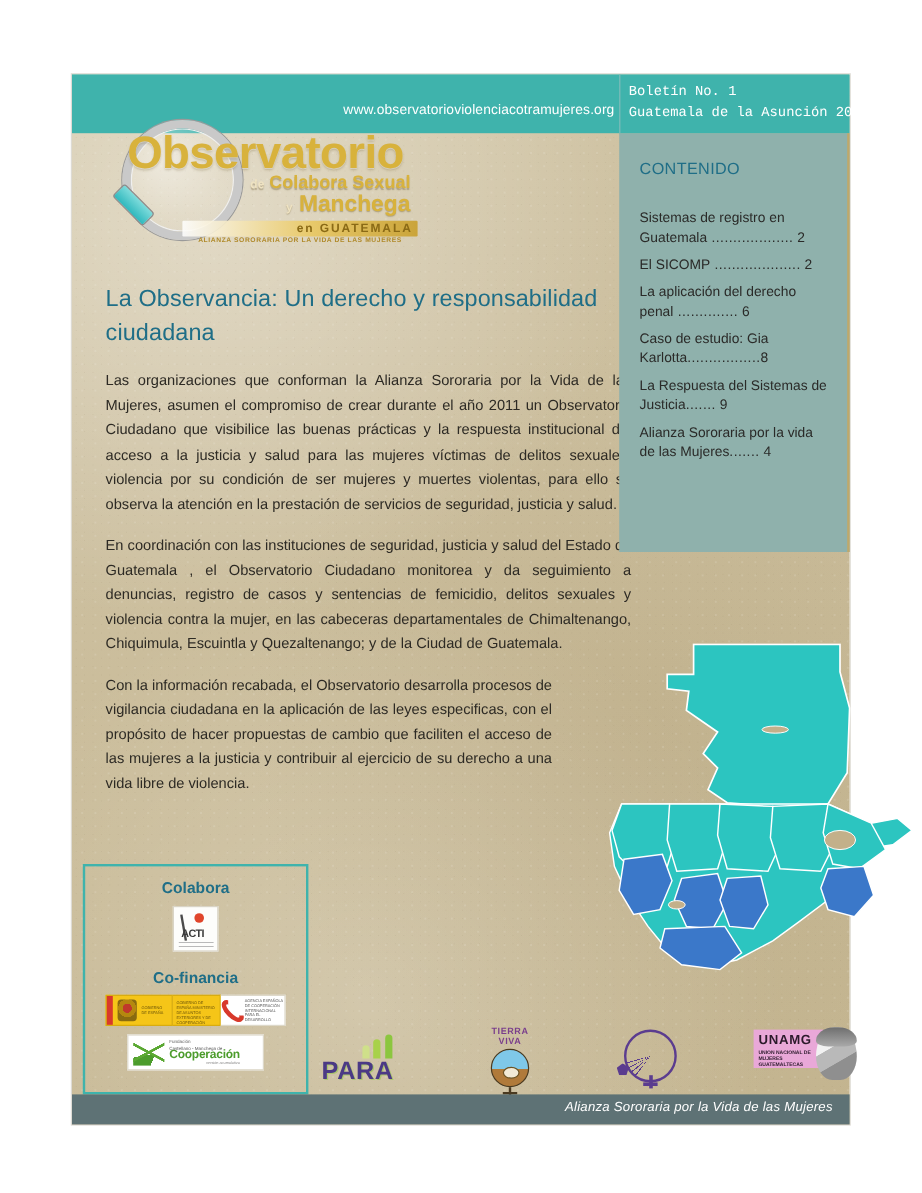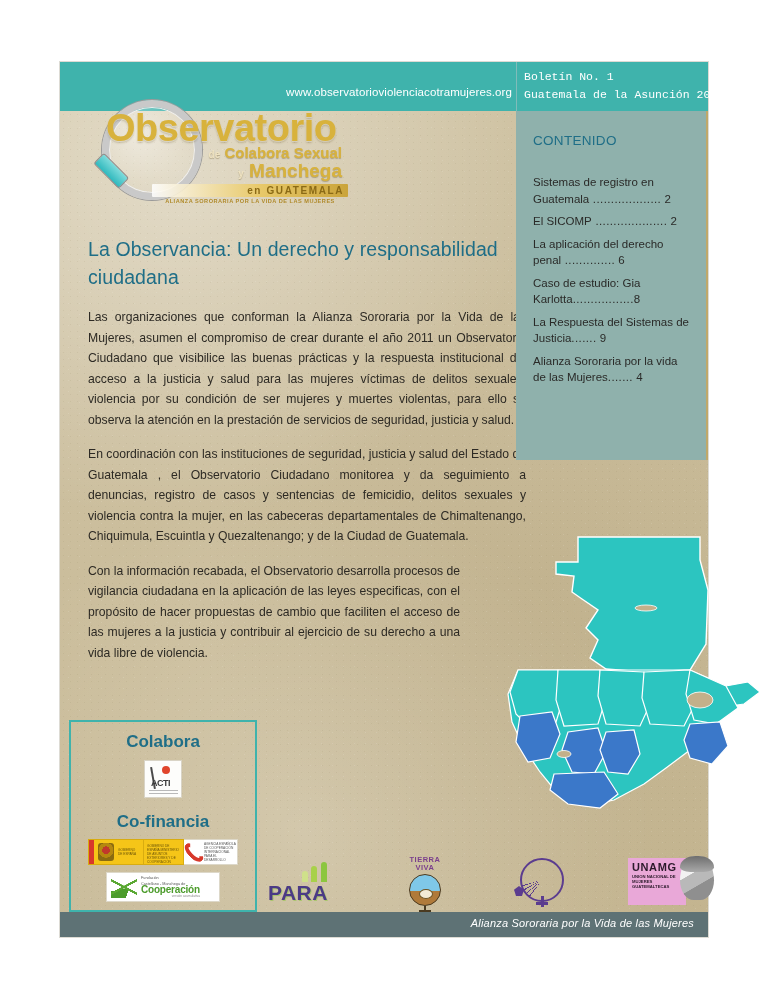--- a/index.html
+++ b/index.html
@@ -177,21 +177,21 @@
   #sponsors {
     position: absolute; left: 9px; top: 658px;
     width: 188px; height: 192px;
     border: 2px solid #3fb3ac;
     box-sizing: border-box;
     z-index: 4;
     padding-top: 10px;
   }
   #sponsors .head {
     text-align: center;
-    font-size: 17px; font-weight: bold; color: #1f6e87;
+    font-size: 13px; font-weight: bold; color: #1f6e87;
   }
   #sponsors .head.second { margin-top: 14px; }
 
   .logo-acti {
     margin: 8px auto 0 auto;
     width: 36px; height: 36px;
     background: #fdfdfb;
     border: 1px solid #d9d4c6;
     position: relative;
   }
@@ -337,21 +337,21 @@
   }
   .p-venus .sprout {
     position: absolute; left: -8px; top: 26px;
     width: 10px; height: 10px; background: #5b3c8f;
     clip-path: polygon(50% 0, 100% 38%, 80% 100%, 20% 100%, 0 38%);
   }
 
   .p-unamg { left: 372px; top: 2px; width: 86px; height: 44px; }
   .p-unamg .plate {
     position: absolute; left: 0; top: 2px;
-    width: 58px; height: 47px; background: #e9a8d8;
+    width: 58px; height: 32px; background: #e9a8d8;
     padding: 3px 4px; box-sizing: border-box;
   }
   .p-unamg .u1 { font-size: 11px; font-weight: bold; color: #2b1a2b; letter-spacing: .6px; line-height: 12px; }
   .p-unamg .u2 { font-size: 4.2px; font-weight: bold; color: #2b1a2b; line-height: 5px; margin-top: 1px; }
   .p-unamg .face {
     position: absolute; left: 52px; top: 0;
     width: 34px; height: 44px;
     background: linear-gradient(150deg,#f2f2f2 0 38%, #b9b9b9 39% 62%, #8f8f8f 63% 100%);
     border-radius: 45% 45% 40% 40% / 55% 55% 45% 45%;
   }

